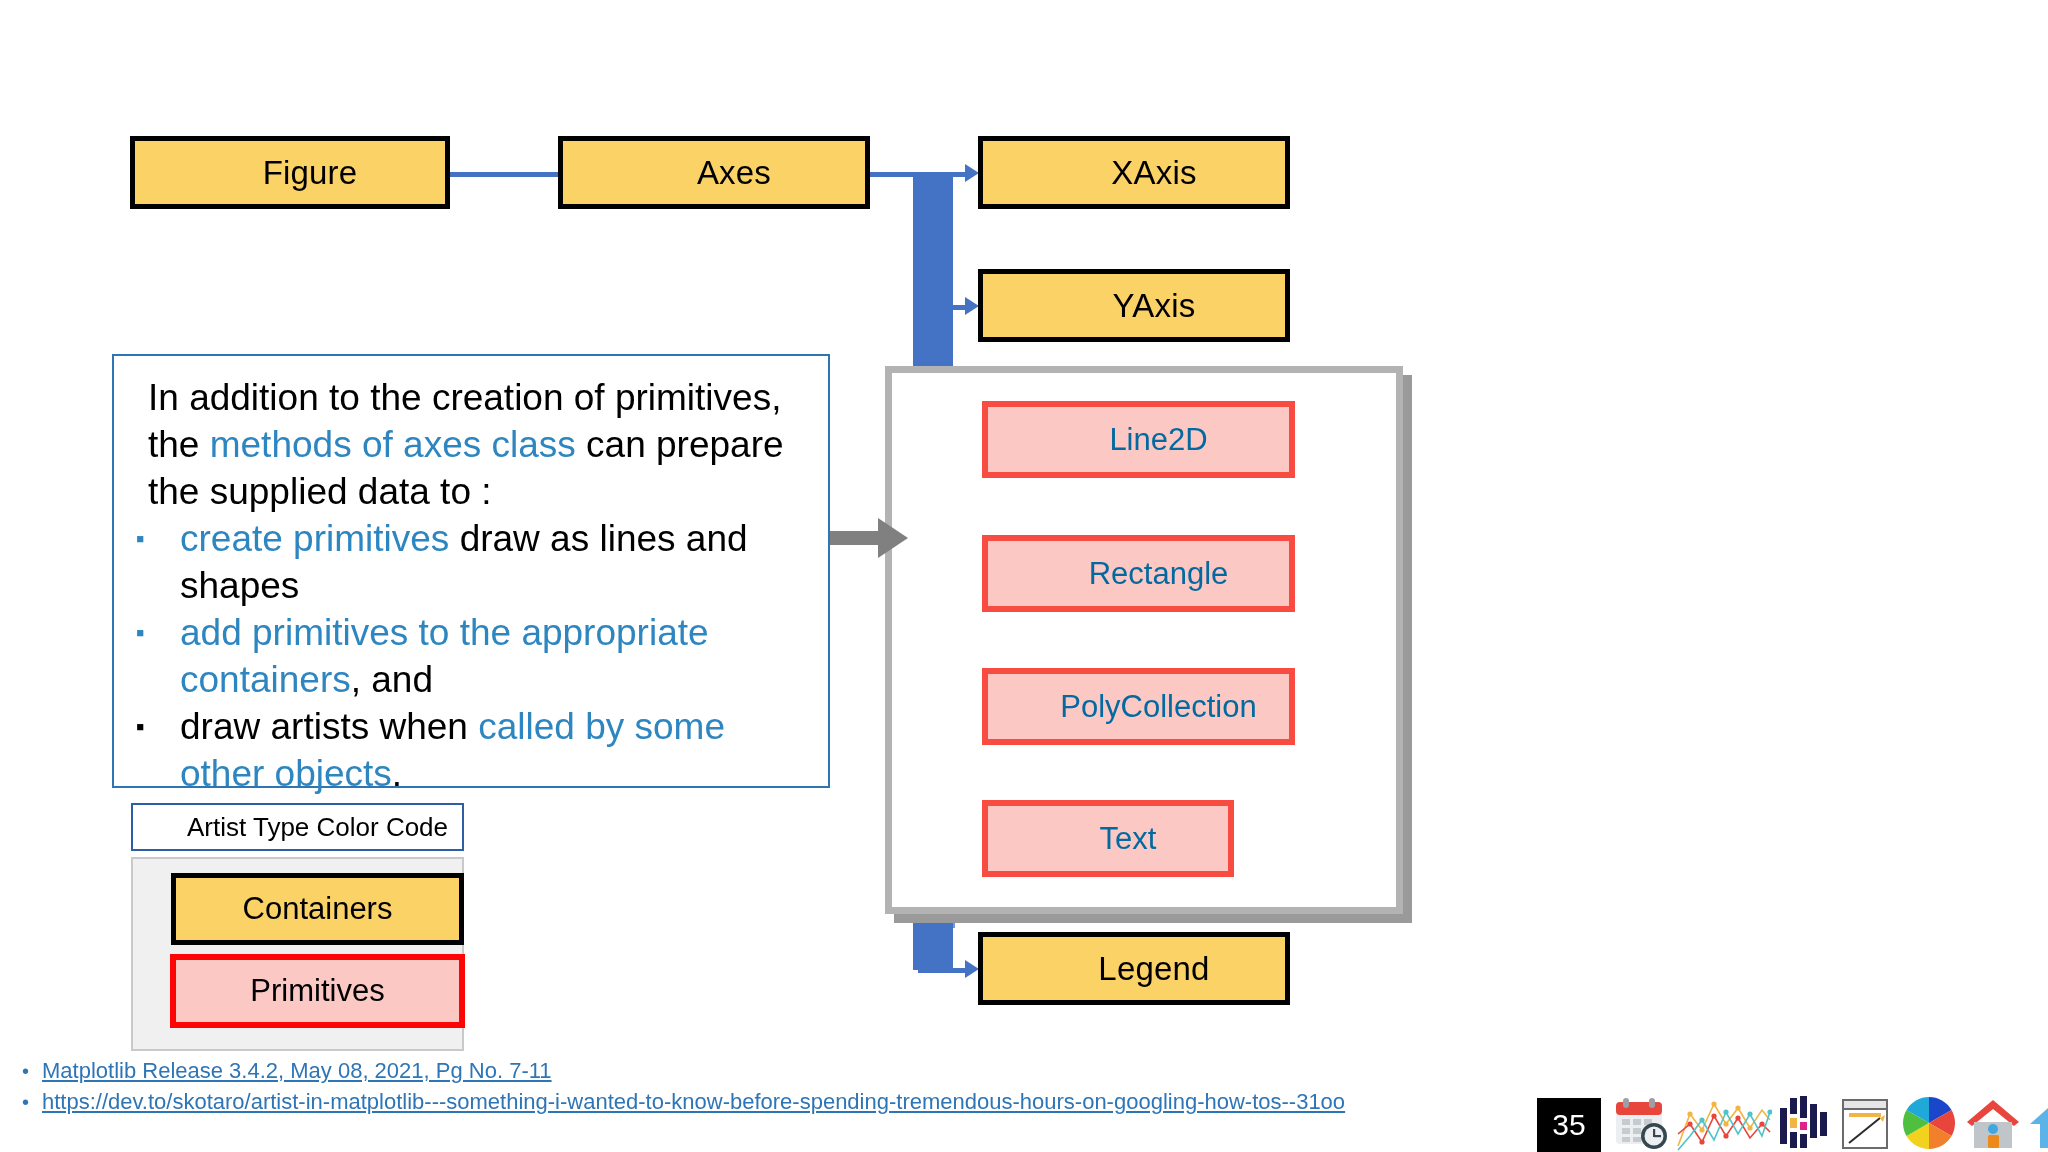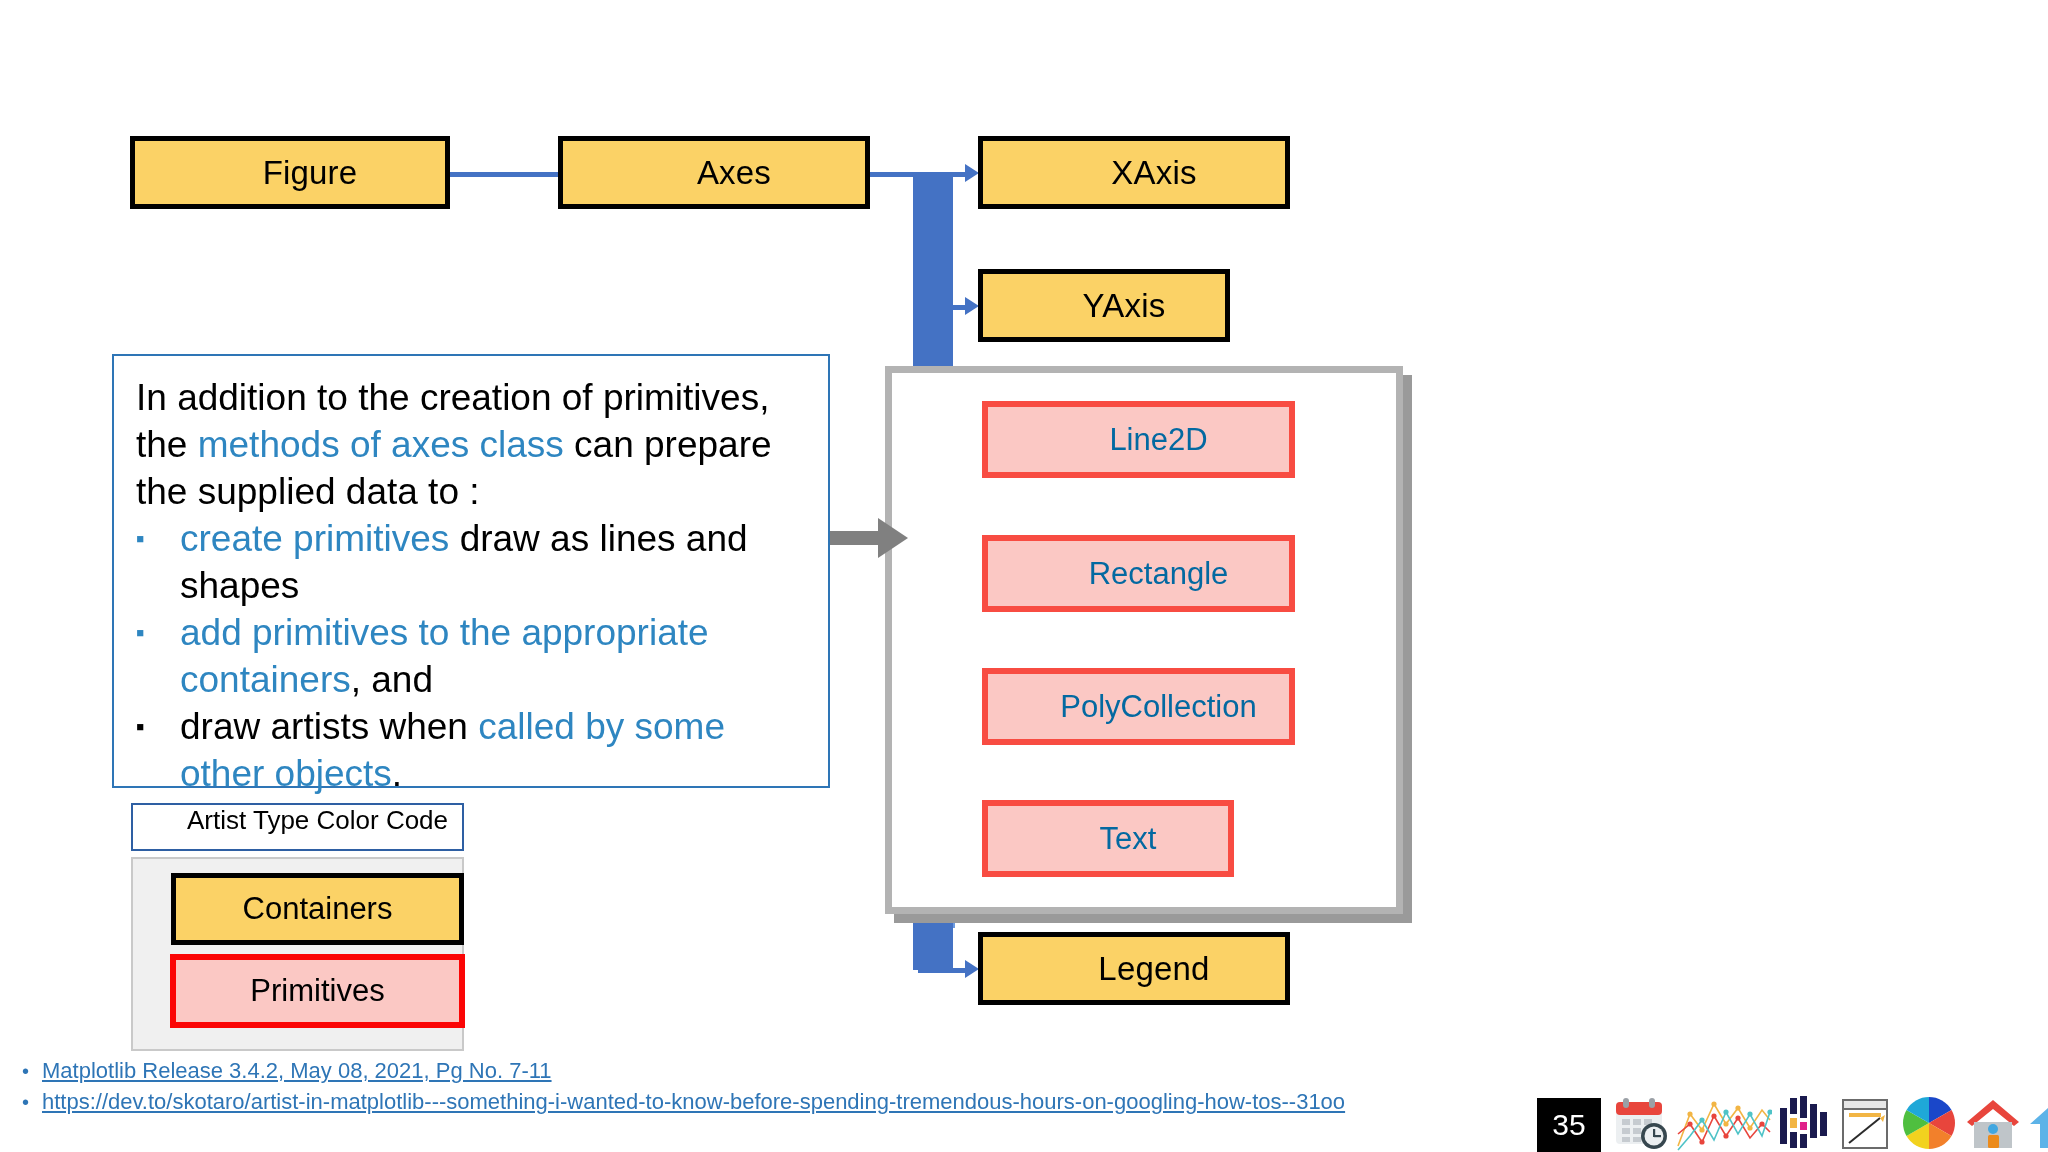--- a/index.html
+++ b/index.html
@@ -69,41 +69,42 @@
   
   .text-card {
     border: 2px solid #2E75B6;
     background: #ffffff;
     padding: 18px 22px 14px 22px;
   }
   .tc-line {
     font-size: 37px;
     line-height: 47px;
     color: #000000;
+    margin-left: 12px;
   }
   .hl { color: #2E86C1; }
   .bullet-row {
     display: flex;
     font-size: 37px;
     line-height: 47px;
   }
   .bullet-mark {
     width: 44px; flex: 0 0 44px;
     font-size: 25px;
     line-height: 47px;
     color: #2E86C1;
   }
   .bullet-mark.dark { color: #000000; }
   .bullet-text { flex: 1; }
 
   
   .legend-title {
     border: 2px solid #2E5FA3;
     background: #ffffff;
-    display: flex; align-items: flex-start; justify-content: center;
+    display: flex; align-items: center; justify-content: center;
     font-size: 26px; color: #000;
   }
   .legend-body {
     background: #F0F0F0;
     border: 2px solid #C9C9C9;
     display: flex; flex-direction: column;
     align-items: center;
     gap: 9px;
     padding-top: 14px;
   }
@@ -187,21 +188,21 @@
   </div>
 
   <div class="node-container abs" style="left:558px; top:136px; width:312px; height:73px;">
     <span>Axes</span>
   </div>
 
   <div class="node-container abs" style="left:978px; top:136px; width:312px; height:73px;">
     <span>XAxis</span>
   </div>
 
-  <div class="node-container abs" style="left:978px; top:269px; width:252px; height:73px;justify-content:center;">
+  <div class="node-container abs" style="left:978px; top:269px; width:312px; height:73px;justify-content:center;">
     <span>YAxis</span>
   </div>
 
   <div class="node-primitive abs" style="left:982px; top:401px; width:313px; height:77px;">
     <span>Line2D</span>
   </div>
 
   <div class="node-primitive abs" style="left:982px; top:535px; width:313px; height:77px;">
     <span>Rectangle</span>
   </div>

